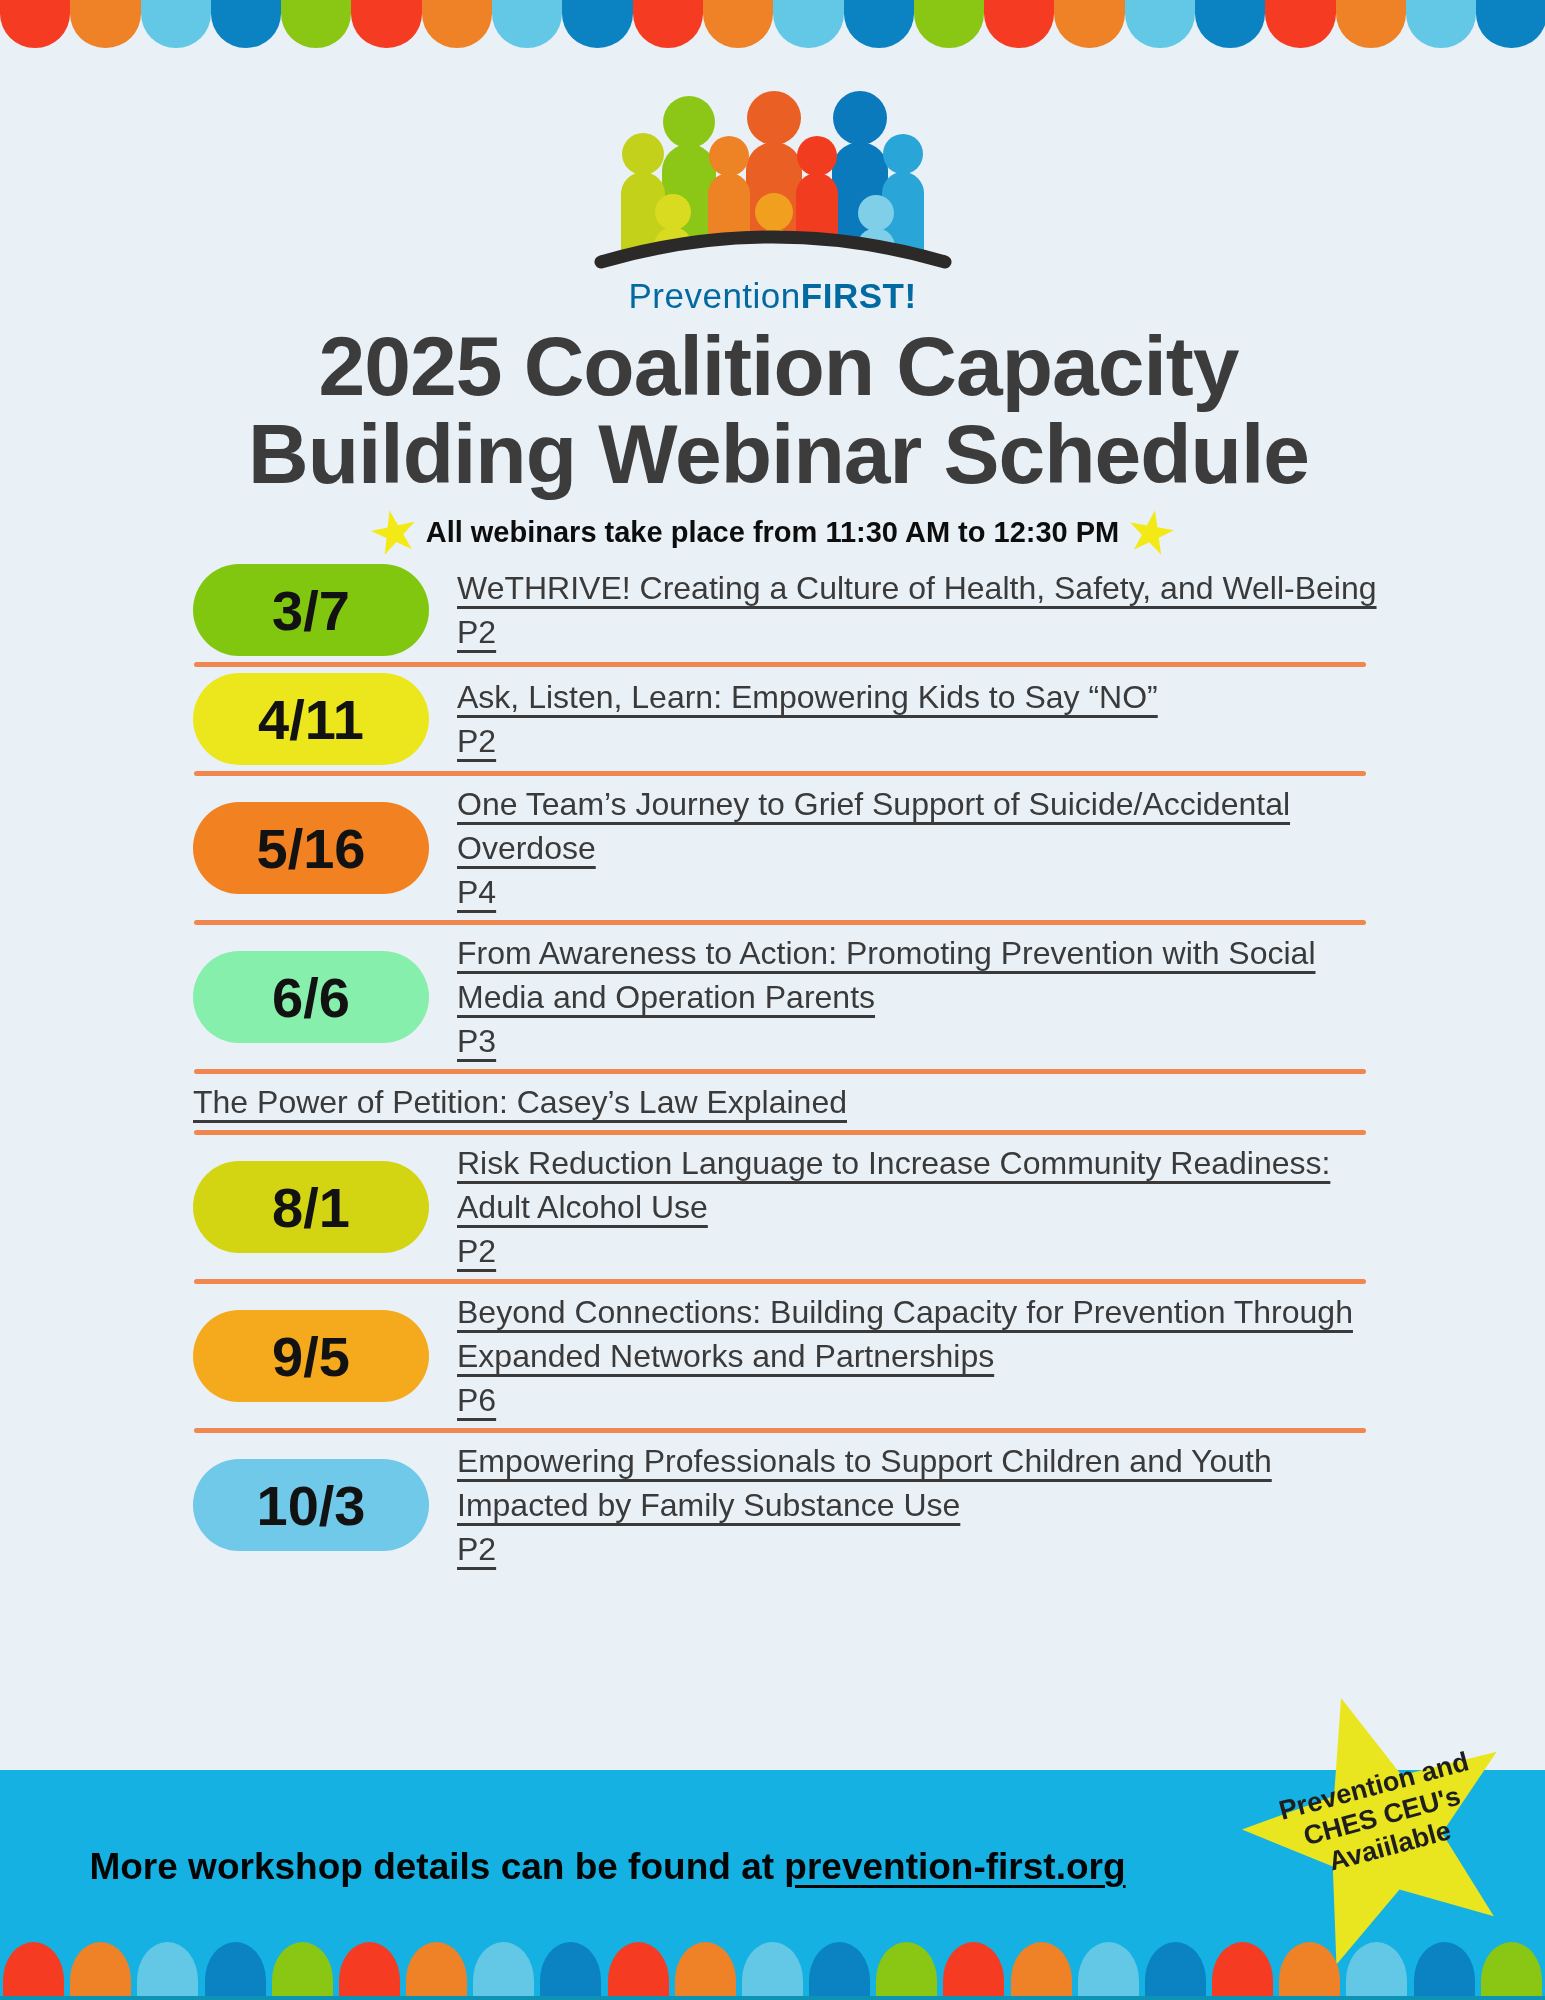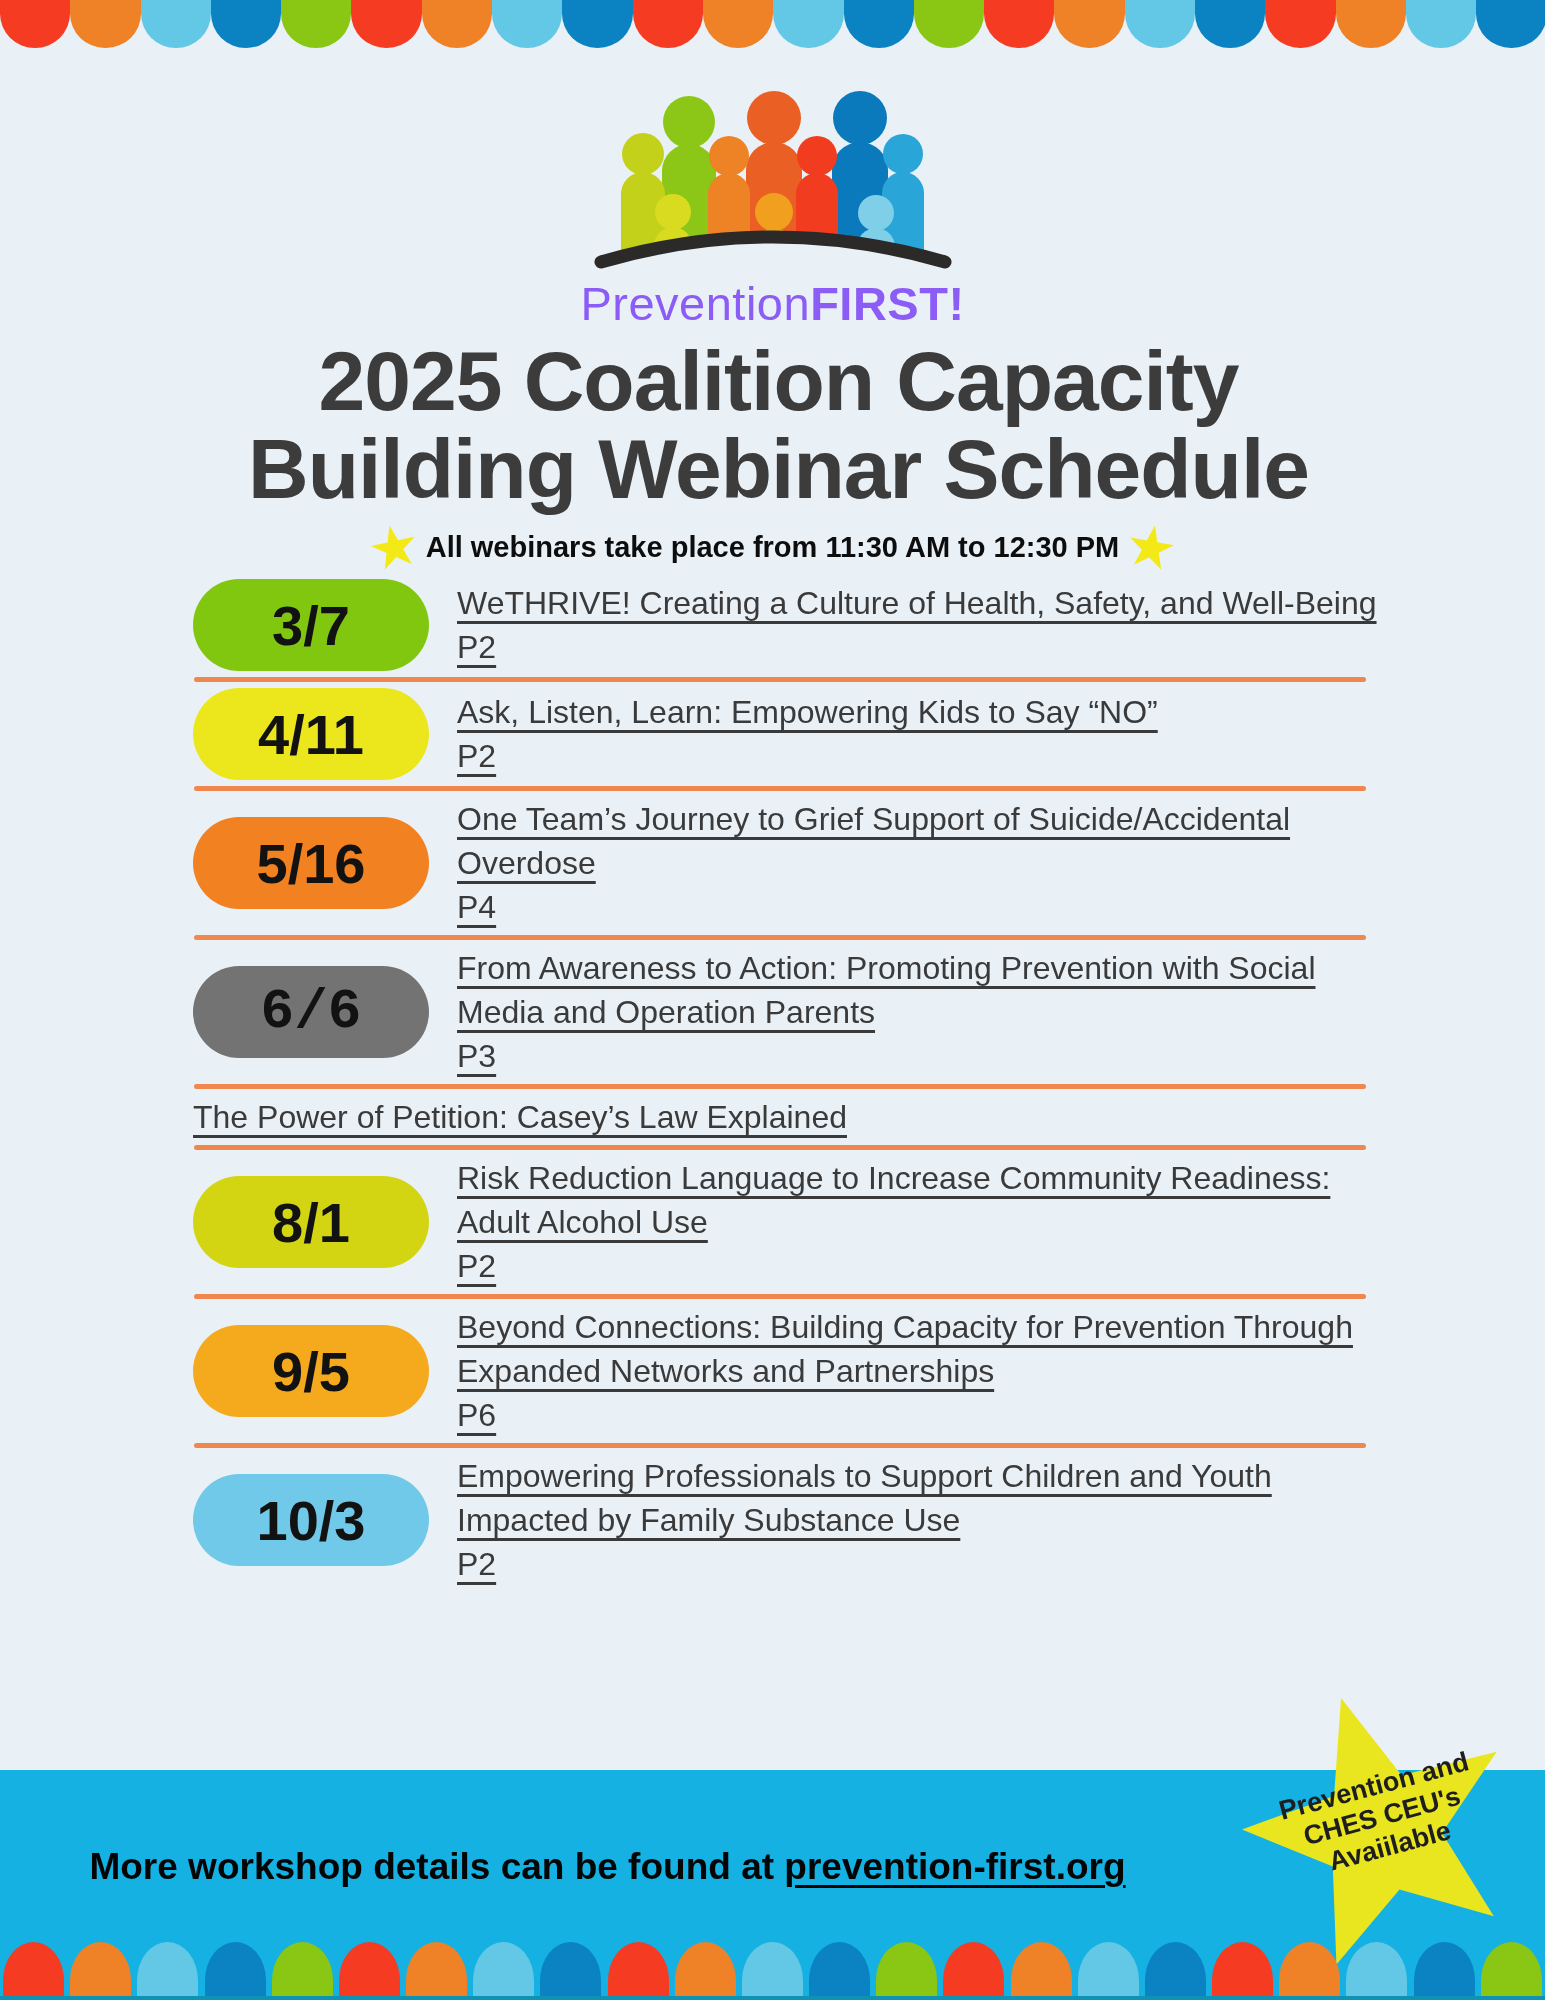--- a/index.html
+++ b/index.html
@@ -9,21 +9,21 @@
 
   
   .top-border { position:absolute; top:0; left:0; width:1545px; height:48px; display:flex; z-index:5; }
   .top-border .scallop { flex:0 0 70.3px; height:48px; border-radius:0 0 50% 50% / 0 0 72% 72%; }
   .bottom-border { position:absolute; bottom:0; left:0; width:1545px; height:58px; display:flex; justify-content:space-between; padding:0 3px; z-index:3; }
   .bottom-border .scallop { flex:0 0 61px; height:58px; border-radius:50% 50% 0 0 / 66% 66% 0 0; }
   .bottom-edge { position:absolute; bottom:0; left:0; width:1545px; height:4px; background:#0f93b5; z-index:4; }
 
   
   .logo { position:relative; margin:60px auto 0 auto; width:420px; text-align:center; }
-  .brand { margin-top:-14px; font-size:47px; color:#8b5cf6; letter-spacing:0.5px; }
+  .brand { margin-top:-14px; font-size:35px; color:#0369a1; letter-spacing:0.5px; }
   .brand-reg { font-weight:400; }
   .brand-bold { font-weight:800; }
 
   
   .title { margin-top:6px; text-align:center; font-size:84px; line-height:88px; font-weight:700; color:#3d3c3c; letter-spacing:-1px;padding-left:12px; }
   .subtitle { margin-top:10px; display:flex; align-items:center; justify-content:center; gap:6px; }
   .subtitle-text { font-size:29px; font-weight:700; color:#0d0d0d; }
   .star-icon { font-size:58px; line-height:48px; color:#f2e916; }
   .star-left { transform:rotate(-12deg); }
   .star-right { transform:rotate(10deg); }
@@ -150,21 +150,21 @@
     <div class="pill" style="background: rgb(241, 129, 33);">
       <span class="pill-label">5/16</span>
     </div>
     <div class="row-text">
       <div><span class="webinar-title">One Team’s Journey to Grief Support of Suicide/Accidental Overdose</span></div>
       <div><span class="webinar-page">P4</span></div>
     </div>
   </div>
 <div class="separator" style="background: rgb(240, 135, 78);"></div>
   <div class="row">
-    <div class="pill" style="background: #737373; font-family: Liberation Mono, monospace;">
+    <div class="pill" style="background: #86efac;">
       <span class="pill-label">6/6</span>
     </div>
     <div class="row-text">
       <div><span class="webinar-title">From Awareness to Action: Promoting Prevention with Social Media and Operation Parents</span></div>
       <div><span class="webinar-page">P3</span></div>
     </div>
   </div>
 <div class="separator" style="background: rgb(240, 135, 78);"></div>
   <div class="row">
     <div class="row-text">

